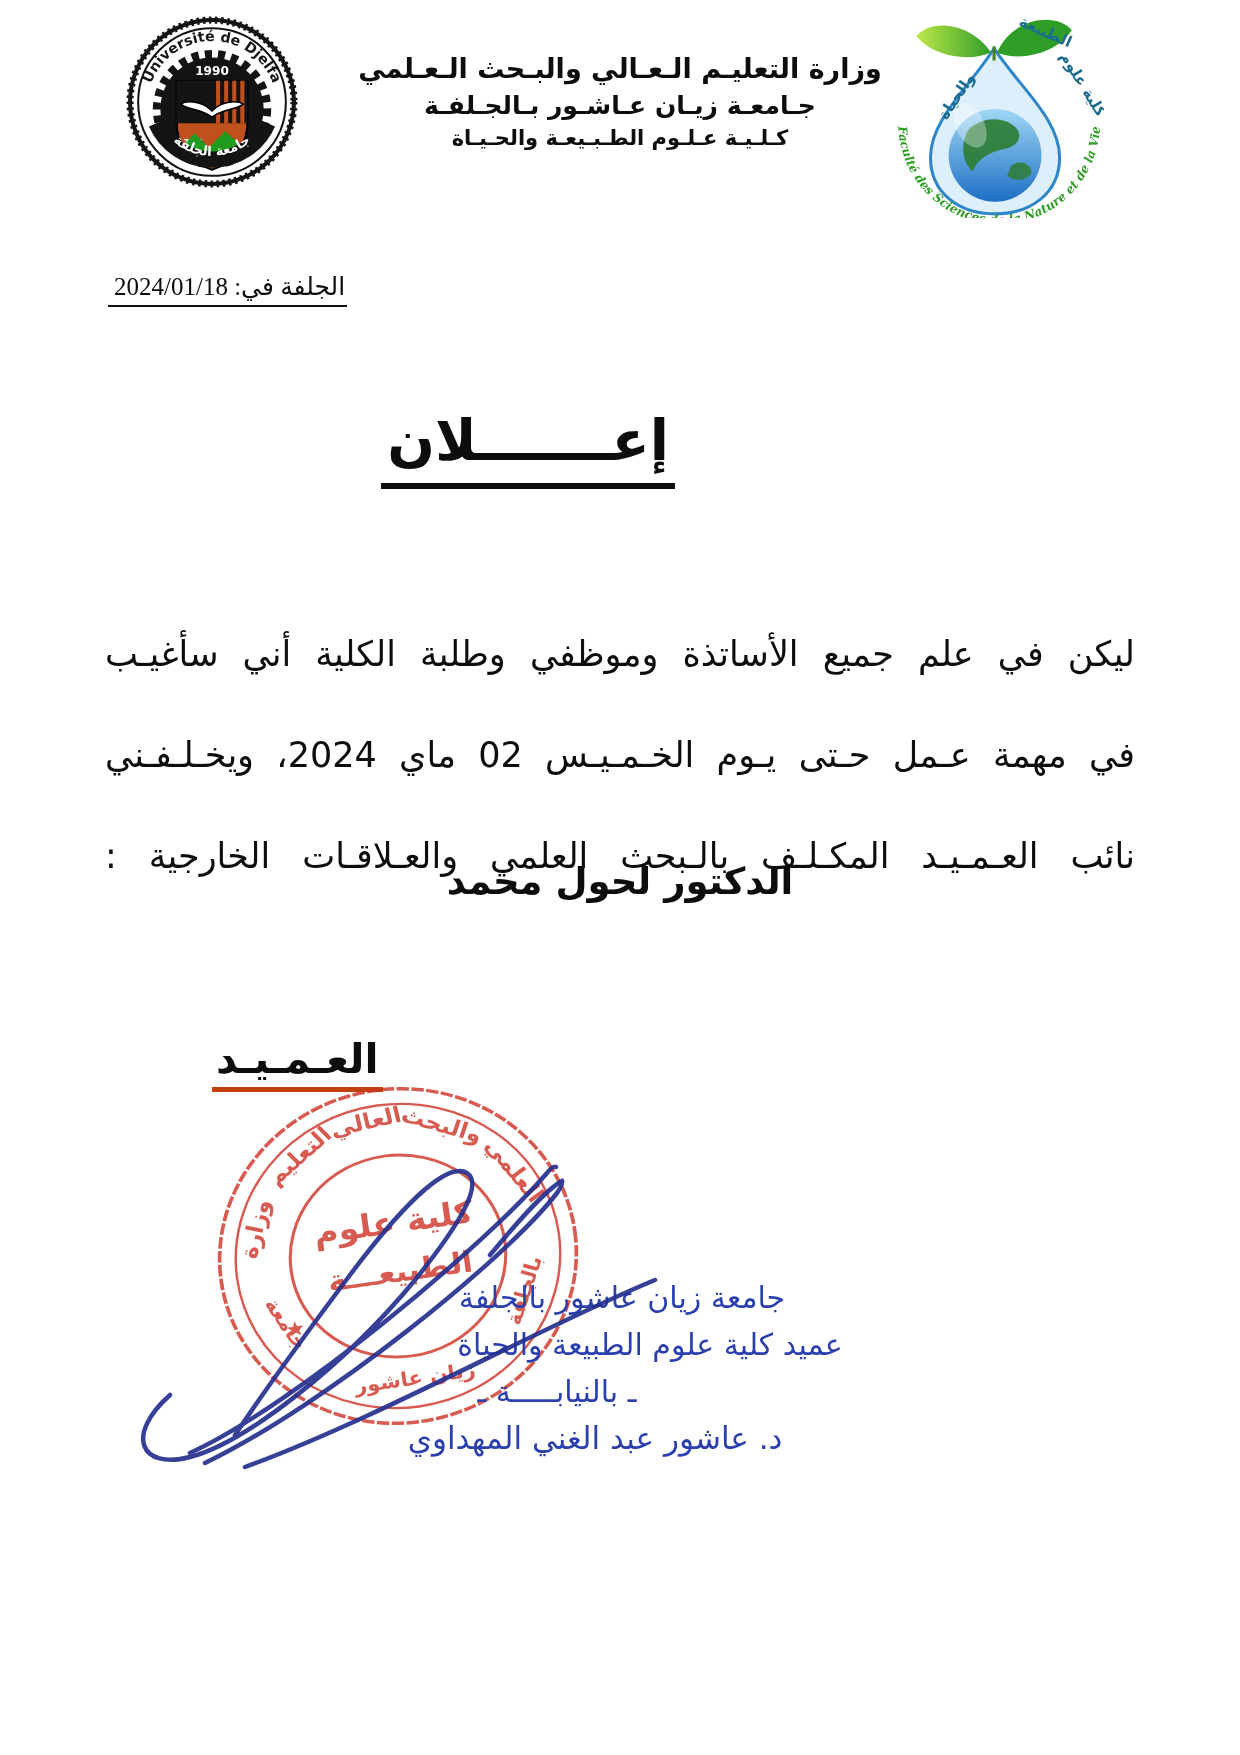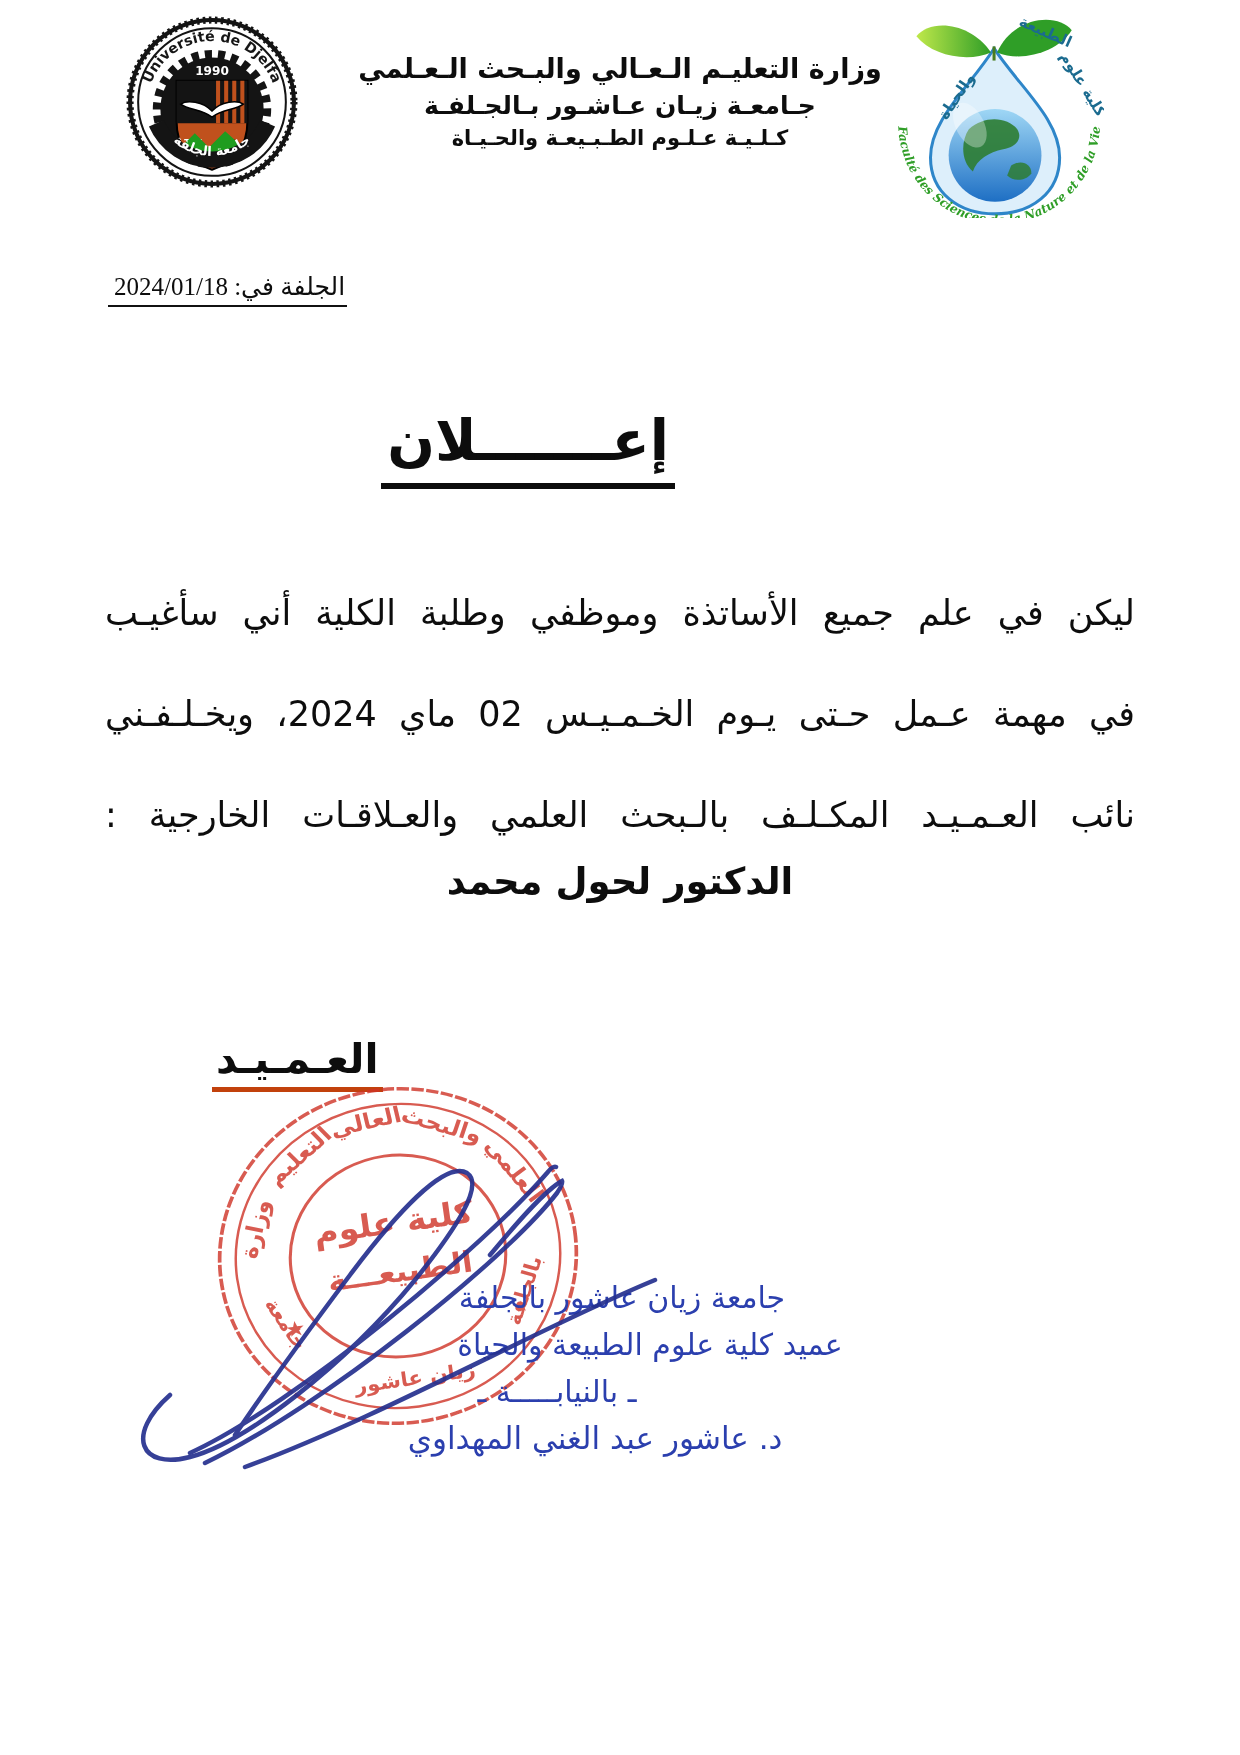--- a/index.html
+++ b/index.html
@@ -29,21 +29,21 @@
     border-bottom:2px solid #111;padding:0 2px 4px 6px;
   }
   
   .title-wrap{position:absolute;left:0;top:408px;width:1056px;text-align:center;text-decoration:underline;}
   .title{
     display:inline-block;direction:rtl;
     font-size:56px;font-weight:bold;
     border-bottom:6px solid #0d0d0d;padding:0 6px 10px 6px;
   }
   
-  .body-block{position:absolute;left:105px;top:563px;width:1030px;direction:rtl;}
+  .body-block{position:absolute;left:105px;top:604px;width:1030px;direction:rtl;}
   .body-line{
     font-size:35px;line-height:101px;
     text-align:justify;text-align-last:justify;
     white-space:nowrap;
   }
   .deputy{
     position:absolute;left:0;top:860px;width:1240px;
     text-align:center;direction:rtl;
     font-size:37px;font-weight:bold;
   }

